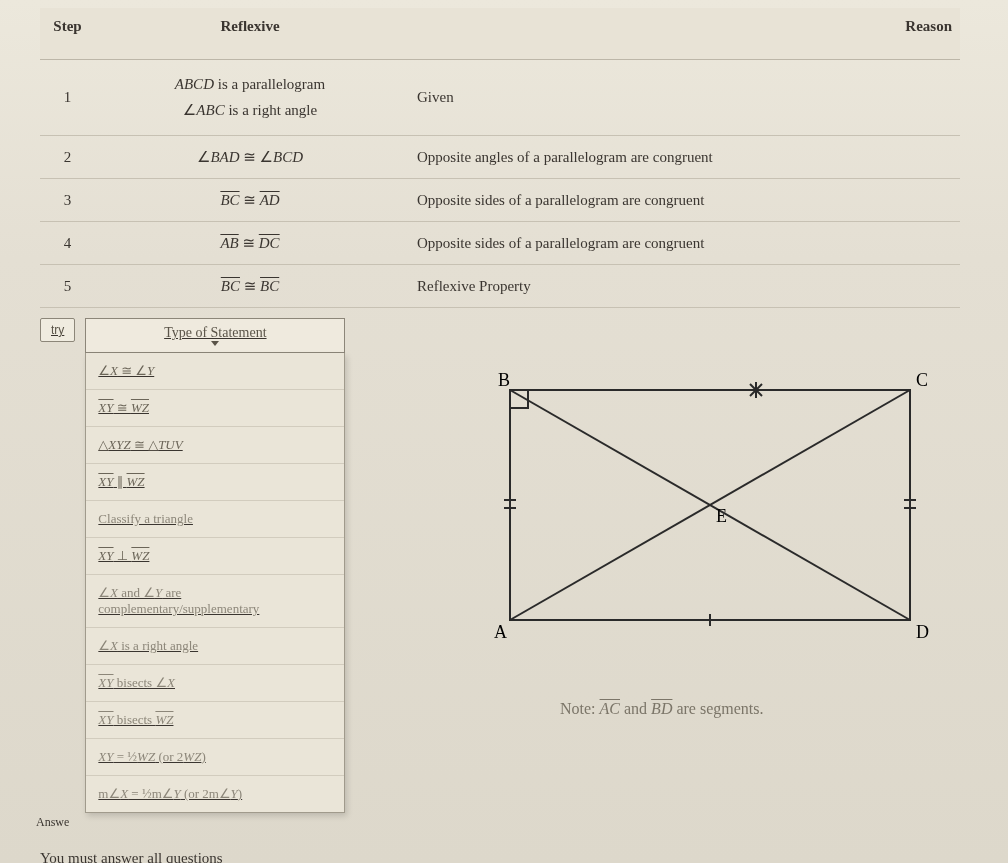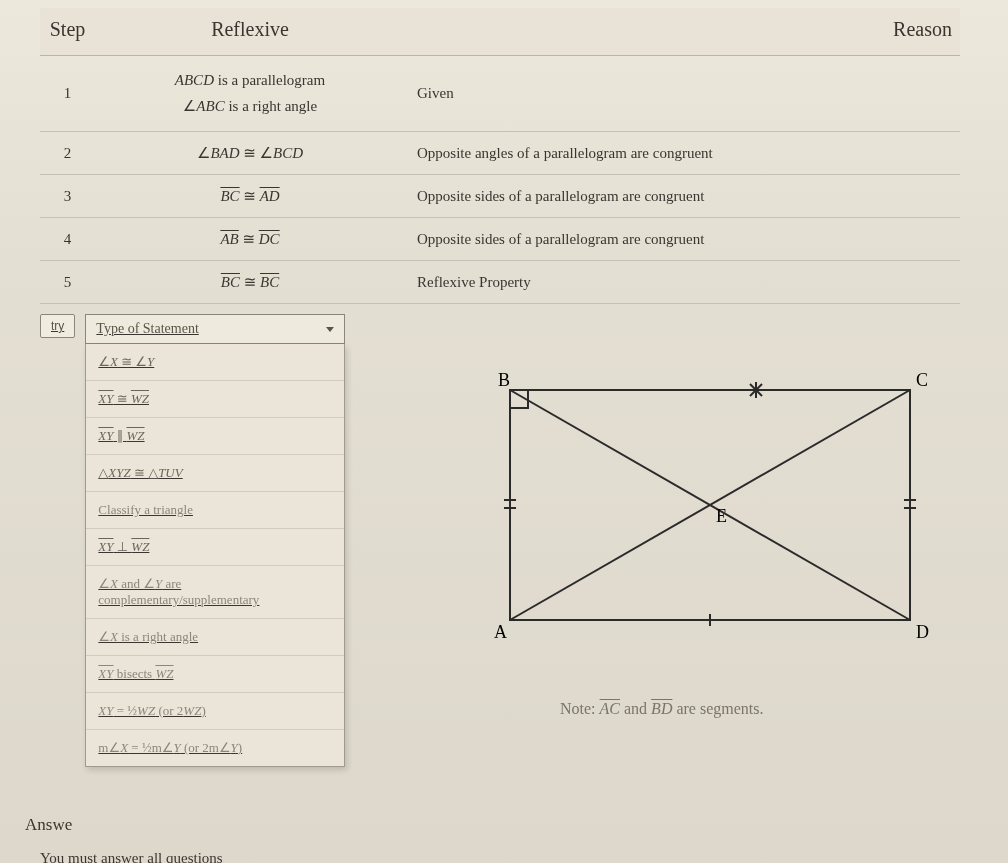--- a/index.html
+++ b/index.html
@@ -19,23 +19,23 @@
     width: 100%;
     height: 100%;
     padding-left: 40px;
     padding-top: 8px;
   }
   table.proof {
     border-collapse: collapse;
     width: 920px;
   }
   table.proof th {
-    font-weight: normal;
-    font-size: 20px;
-    padding: 10px 8px 14px 8px;
+    font-weight: bold;
+    font-size: 15px;
+    padding: 10px 8px 24px 8px;
     text-align: center;
     border-bottom: 1px solid #bcb6a8;
     background: #e8e3d6;
   }
   table.proof th.reason-h { text-align: right; padding-left: 12px; }
   table.proof td {
     border-bottom: 1px solid #c7c1b3;
     padding: 12px 8px;
     font-size: 15px;
     vertical-align: middle;
@@ -61,20 +61,21 @@
   }
   .dropdown-wrap { position: relative; width: 260px; }
   .dropdown-toggle {
     border: 1px solid #8c8679;
     background: #efeade;
     padding: 6px 10px;
     font-size: 14px;
     color: #5a5448;
     display:flex; justify-content:space-between; align-items:center;
     cursor:pointer;
+    flex-direction:column;
   }
   .caret {
     width:0;height:0;border-left:4px solid transparent;border-right:4px solid transparent;border-top:5px solid #5a5448;
   }
   .dropdown-list {
     border:1px solid #a09a8c;
     border-top:none;
     background:#eae5d8;
     box-shadow: 2px 3px 6px rgba(0,0,0,0.15);
   }
@@ -98,23 +99,23 @@
   .note {
     position:absolute;
     left: 560px;
     top: 700px;
     font-size: 16px;
     color:#7b7568;
     font-family:'Times New Roman', serif;
   }
   .answer-lbl {
     position:absolute;
-    left: 25px;
+    left: 36px;
     top: 815px;
-    font-size: 17px;
+    font-size: 12px;
     color:#3a3530;
   }
   .bottom-text {
     position:absolute;
     left: 40px;
     top: 850px;
     font-size: 15px;
     color:#3a3530;
   }
   svg text { font-family: 'Times New Roman', serif; font-size:18px; }
@@ -165,26 +166,27 @@
   <div class="try-row">
     <button class="try-btn">try</button>
     <div class="dropdown-wrap">
       <div class="dropdown-toggle">
         <span>Type of Statement</span>
         <span class="caret"></span>
       </div>
       <div class="dropdown-list" id="dd-list">
           <div class="dropdown-item">∠<span class="math-italic">X</span> ≅ ∠<span class="math-italic">Y</span></div>
           <div class="dropdown-item"><span class="overline">XY</span> ≅ <span class="overline">WZ</span></div>
+          <div class="dropdown-item">△<span class="math-italic">XYZ</span> ≅ △<span class="math-italic">TUV</span></div>
           <div class="dropdown-item"><span class="overline">XY</span> ∥ <span class="overline">WZ</span></div>
-          <div class="dropdown-item">△<span class="math-italic">XYZ</span> ≅ △<span class="math-italic">TUV</span></div>
           <div class="dropdown-item"><span class="dim">Classify a triangle</span></div>
           <div class="dropdown-item"><span class="overline">XY</span> ⊥ <span class="overline">WZ</span></div>
           <div class="dropdown-item"><span class="dim">∠<span class="math-italic">X</span> and ∠<span class="math-italic">Y</span> are complementary/supplementary</span></div>
           <div class="dropdown-item"><span class="dim">∠<span class="math-italic">X</span> is a right angle</span></div>
+          <div class="dropdown-item"><span class="dim"><span class="overline">XY</span> bisects ∠<span class="math-italic">X</span></span></div>
           <div class="dropdown-item"><span class="dim"><span class="overline">XY</span> bisects <span class="overline">WZ</span></span></div>
           <div class="dropdown-item"><span class="dim"><span class="math-italic">XY</span> = ½<span class="math-italic">WZ</span> (or 2<span class="math-italic">WZ</span>)</span></div>
           <div class="dropdown-item"><span class="dim">m∠<span class="math-italic">X</span> = ½m∠<span class="math-italic">Y</span> (or 2m∠<span class="math-italic">Y</span>)</span></div>
         </div>
     </div>
   </div>
 
   <div class="diagram-area">
     <svg width="480" height="300" viewBox="0 0 480 300">
       <rect x="40" y="30" width="400" height="230" fill="none" stroke="#2a2a2a" stroke-width="2"></rect>

